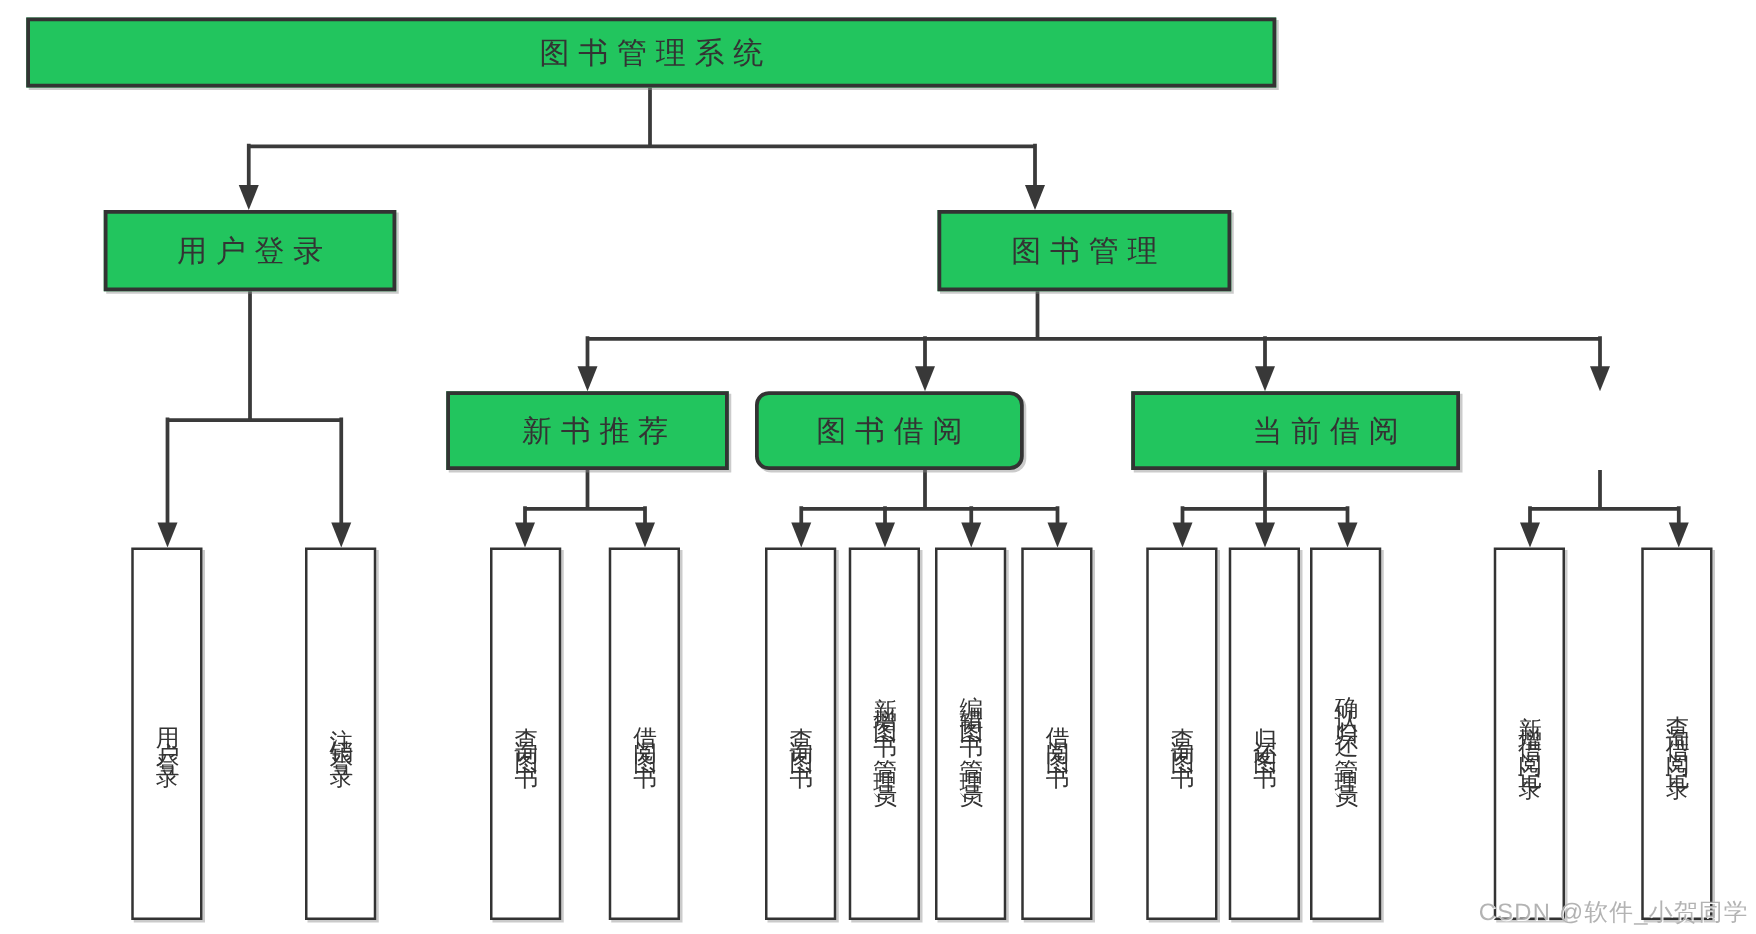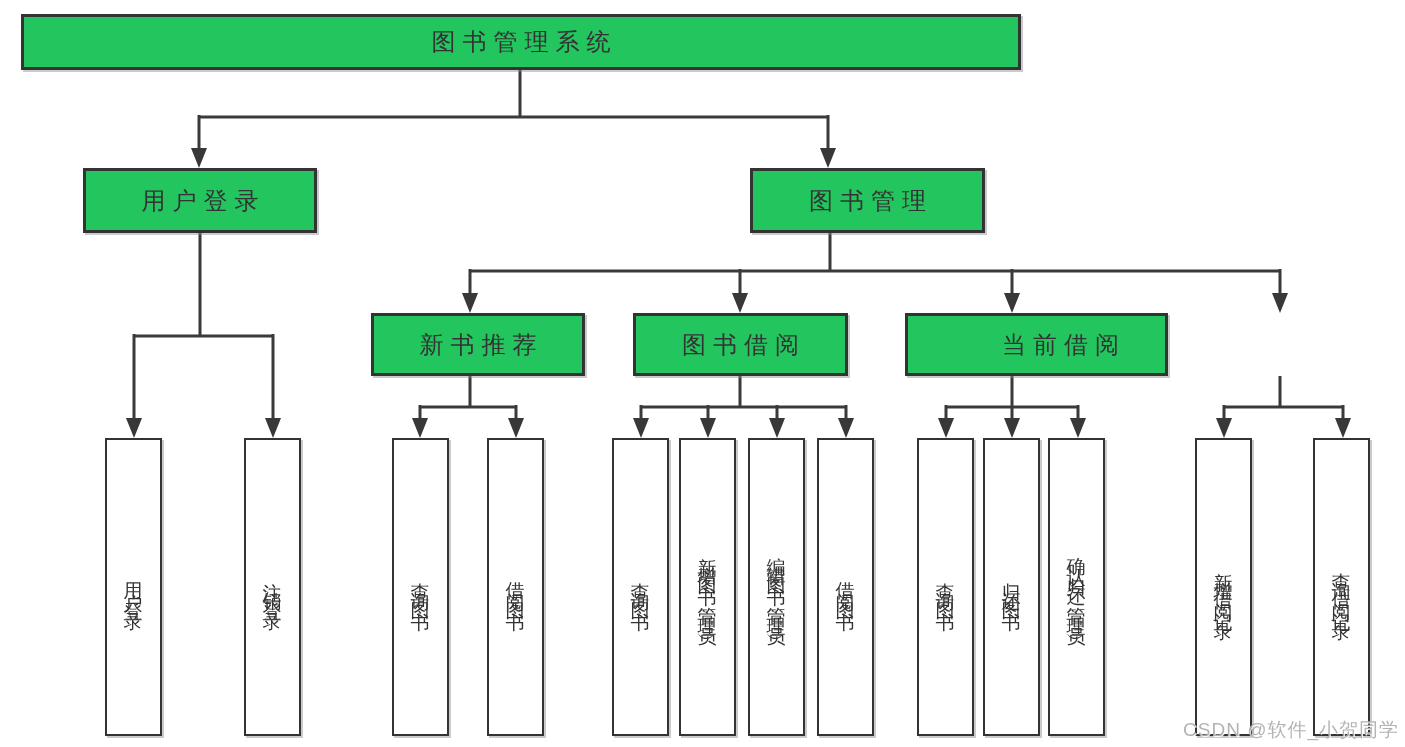--- a/index.html
+++ b/index.html
@@ -111,22 +111,22 @@
     <polygon points="1070,418 1086,418 1078,438"></polygon>
     <polygon points="1216,418 1232,418 1224,438"></polygon>
     <polygon points="1335,418 1351,418 1343,438"></polygon>
   </svg>
 
   <div class="hbox" style="left:21px; top:14px; width:994px; height:50px;">图书管理系统</div>
 
   <div class="hbox" style="left:83px; top:168px; width:228px; height:59px;">用户登录</div>
   <div class="hbox" style="left:718px; top:168px; width:229px; height:59px;margin-left:32px;">图书管理</div>
 
-  <div class="hbox" style="left:371px; top:313px; width:208px; height:57px;">新书推荐</div>
-  <div class="hbox" style="left:633px; top:313px; width:209px; height:57px;">图书借阅</div>
+  <div class="hbox" style="left:357px; top:313px; width:208px; height:57px;padding-left:12px;">新书推荐</div>
+  <div class="hbox" style="left:604px; top:313px; width:209px; height:57px;border-radius:11px;">图书借阅</div>
   <div class="hbox" style="left:905px; top:313px; width:209px; height:57px;padding-left:48px;">当前借阅</div>
 
   <div class="vbox" style="left:105px;">用户登录</div>
   <div class="vbox" style="left:244px;">注销登录</div>
 
   <div class="vbox" style="left:392px;">查询图书</div>
   <div class="vbox" style="left:487px;">借阅图书</div>
 
   <div class="vbox" style="left:612px;">查询图书</div>
   <div class="vbox" style="left:679px;">新增图书（管理员）</div>

